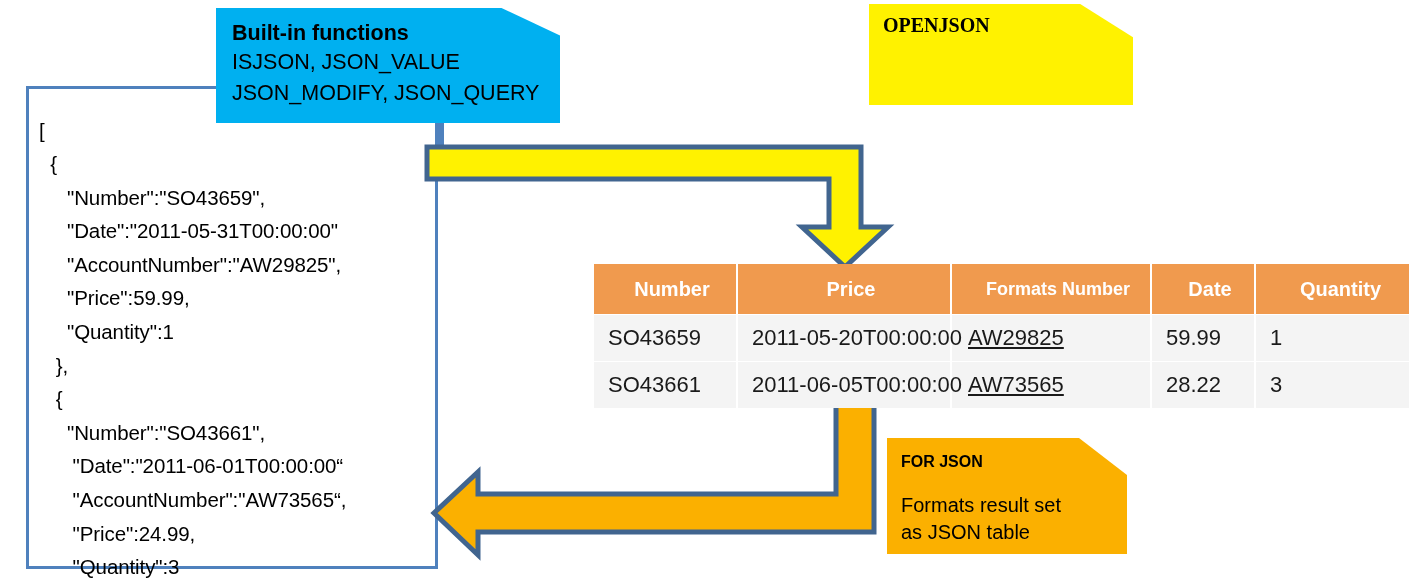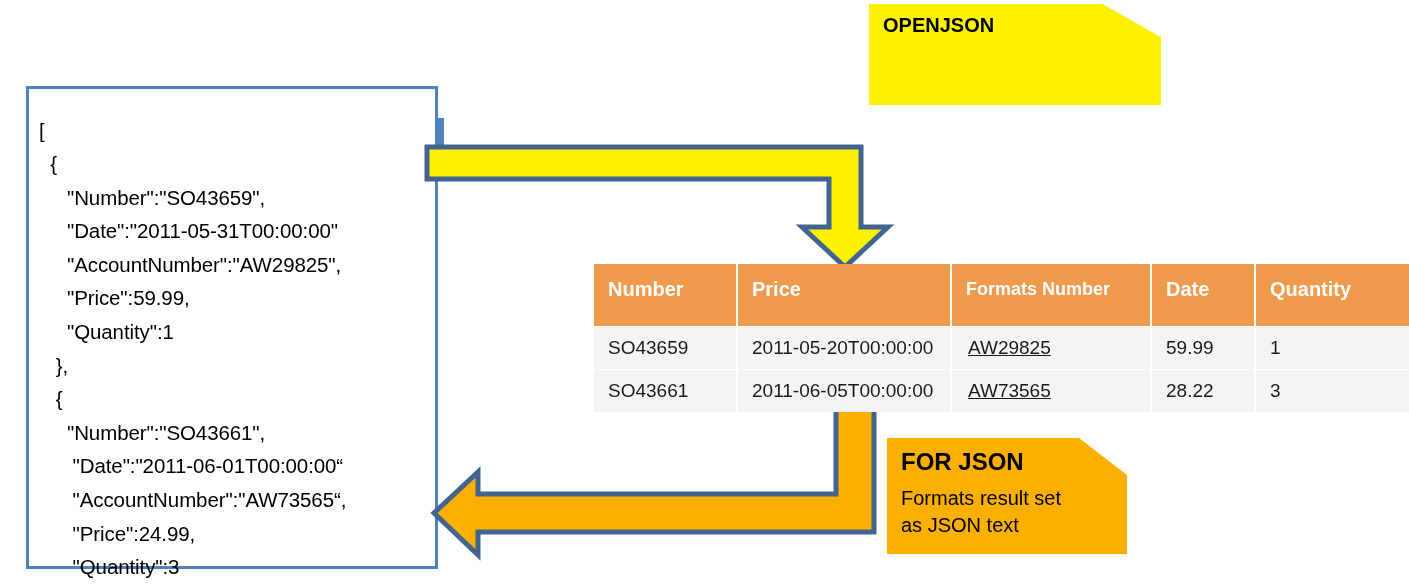--- a/index.html
+++ b/index.html
@@ -78,39 +78,40 @@
     left: 437px;
     top: 118px;
     width: 7px;
     height: 32px;
     background: #4F81BD;
   }
 
   #callout-openjson {
     left: 869px;
     top: 4px;
-    width: 292px;
+    width: 264px;
     height: 101px;
     background: #FFF200;
     clip-path: polygon(0 0, 80% 0, 100% 33%, 100% 100%, 0 100%);
     padding: 8px 0 0 14px;
+    font-family: Liberation Serif, serif;
   }
   #callout-openjson .title { font-size: 20px; margin-bottom: 10px; }
   #callout-openjson .body  { font-size: 20px; line-height: 26px; }
 
   #callout-forjson {
     left: 887px;
     top: 438px;
     width: 240px;
     height: 116px;
     background: #FBB000;
     clip-path: polygon(0 0, 80% 0, 100% 32%, 100% 100%, 0 100%);
     padding: 10px 0 0 14px;
   }
-  #callout-forjson .title { font-size: 24px; margin-bottom: 10px; }
+  #callout-forjson .title { font-size: 16px; margin-bottom: 17px; }
   #callout-forjson .body  { font-size: 20px; line-height: 27px; }
 
   
   .arrow-svg {
     position: absolute;
     overflow: visible;
   }
   #arrow-down { left: 425px; top: 145px; }
   #arrow-left { left: 430px; top: 393px; }
 
@@ -122,31 +123,31 @@
     width: 815px;
     border-collapse: separate;
     border-spacing: 2px 1px;
     table-layout: fixed;
   }
   #result-table th {
     background: #F09A4E;
     color: #ffffff;
     font-weight: bold;
     font-size: 20px;
-    text-align: left;
-    padding: 12px 0 24px 14px;
+    text-align: center;
+    padding: 12px 0 12px 14px;
     height: 26px;
     vertical-align: middle;
     white-space: nowrap;
   }
   #result-table th.small { font-size: 18px; }
   #result-table td {
     background: #F4F4F4;
     color: #1a1a1a;
-    font-size: 19px;
+    font-size: 22px;
     text-align: left;
     padding: 10px 0 10px 14px;
     height: 22px;
     vertical-align: middle;
     white-space: nowrap;
   }
   #result-table td.acct { padding-left: 16px; text-decoration: underline; }
   .col-number   { width: 142px; }
   .col-date     { width: 212px; }
   .col-account  { width: 198px; }
@@ -171,29 +172,34 @@
      "Number":"SO43661",
       "Date":"2011-06-01T00:00:00“
       "AccountNumber":"AW73565“,
       "Price":24.99,
       "Quantity":3
     }
  ]</pre>
   </div>
 
   <div id="callout-builtin-tail"></div>
+  <div class="callout" id="callout-builtin">
+    <div class="title">Built-in functions</div>
+    <div class="body">ISJSON, JSON_VALUE
+JSON_MODIFY, JSON_QUERY</div>
+  </div>
 
   <div class="callout" id="callout-openjson">
     <div class="title">OPENJSON</div>
   </div>
 
   <div class="callout" id="callout-forjson">
     <div class="title">FOR JSON</div>
     <div class="body">Formats result set
-as JSON text</div>
+as JSON table</div>
   </div>
 
   <svg class="arrow-svg" id="arrow-down" width="450" height="125" viewBox="0 0 450 125">
     <polygon points="2,2 436,2 436,82 463,82 420,122 377,82 404,82 404,34 2,34" fill="#FFF200" stroke="#41658F" stroke-width="5" stroke-linejoin="miter"></polygon>
   </svg>
 
   <svg class="arrow-svg" id="arrow-left" width="450" height="165" viewBox="0 0 450 165">
     <polygon points="406,5 444,5 444,139 48,139 48,162 4,120 48,79 48,101 406,101" fill="#FBB000" stroke="#41658F" stroke-width="5" stroke-linejoin="miter"></polygon>
   </svg>
 

